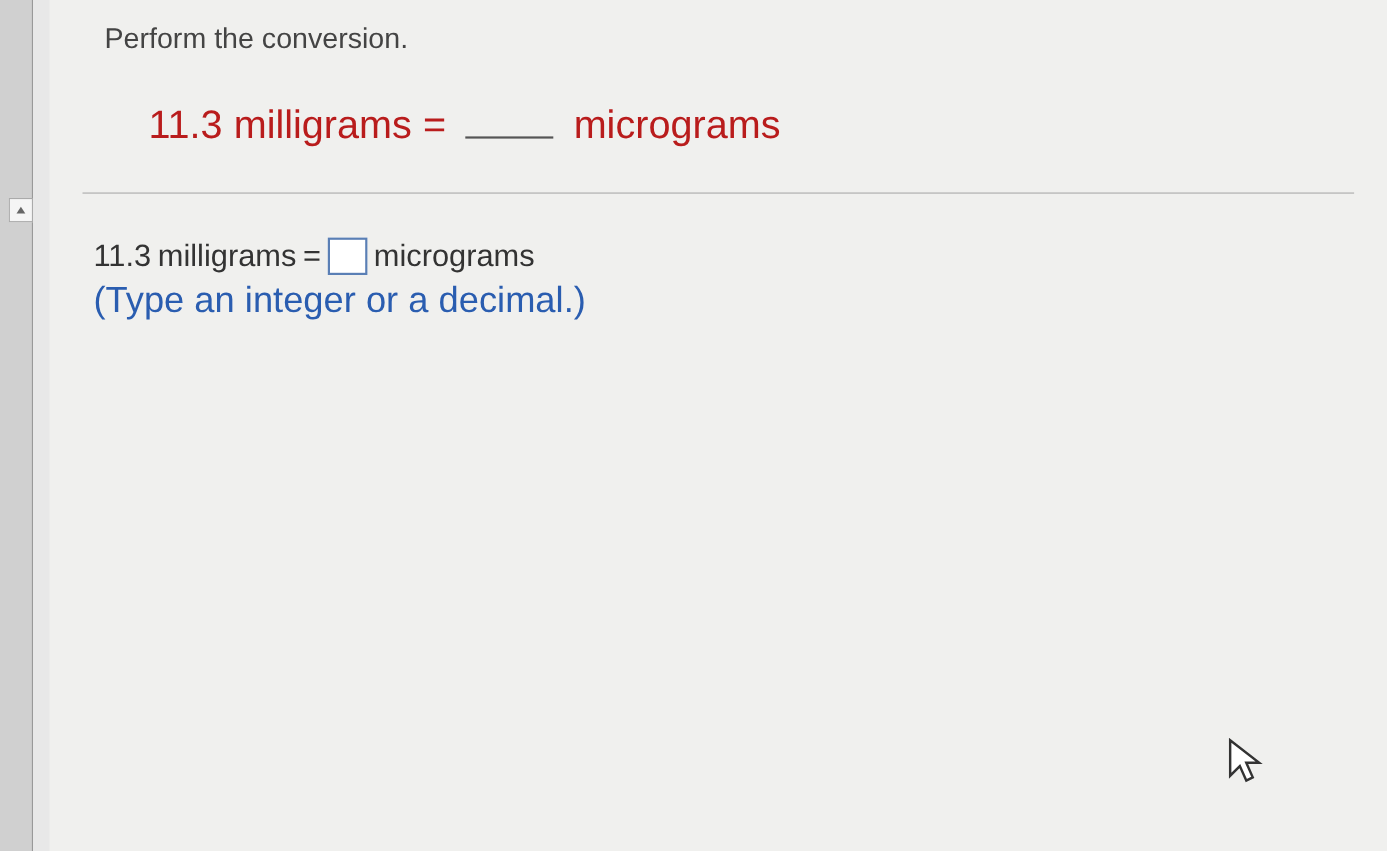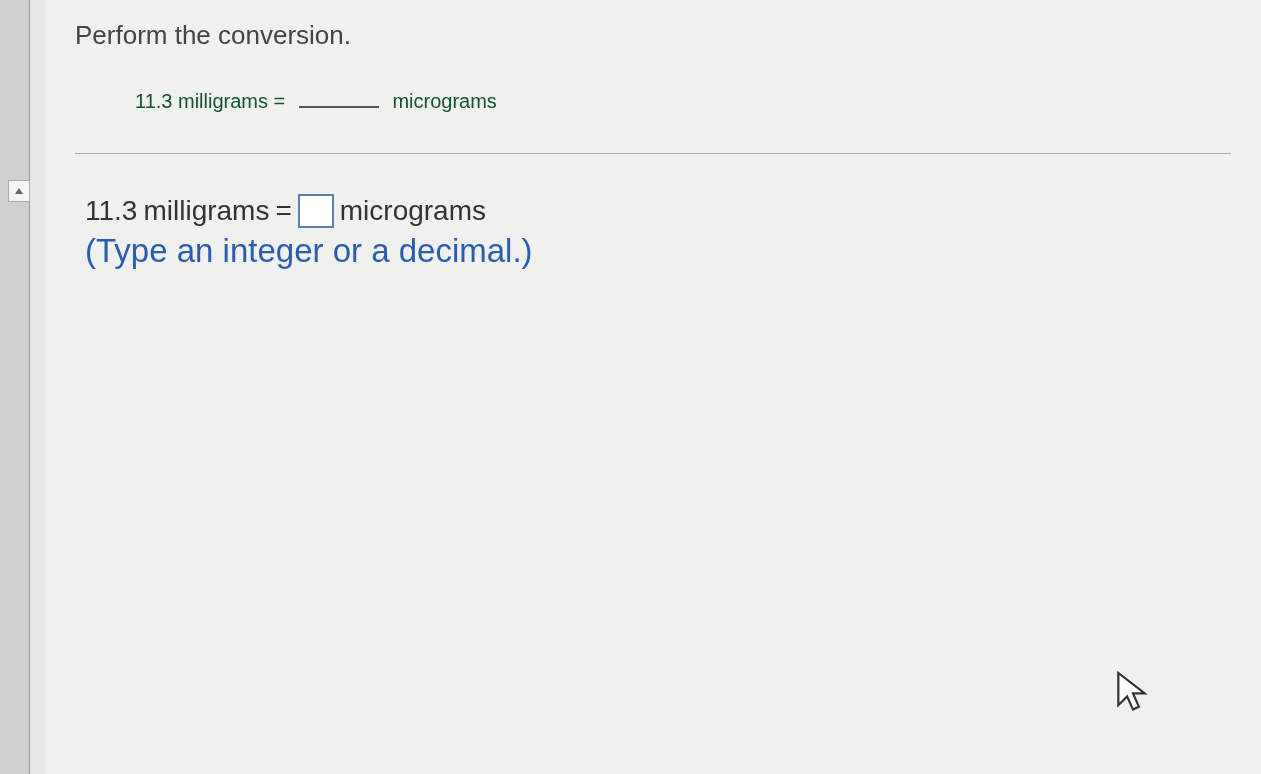--- a/index.html
+++ b/index.html
@@ -47,24 +47,25 @@
       top: 0;
       right: 0;
       height: 100%;
       background: #f0f0ee;
       padding: 20px 30px;
     }
     .instruction {
       font-size: 26px;
       color: #444;
       margin-bottom: 35px;
+      margin-left: 20px;
     }
     .question-line {
-      font-size: 20px;
-      color: #14532d;
+      font-size: 36px;
+      color: #b91c1c;
       margin-left: 60px;
       margin-bottom: 40px;
     }
     .blank-line {
       display: inline-block;
       border-bottom: 2px solid #555;
       width: 80px;
       margin: 0 8px;
       vertical-align: baseline;
       height: 1.1em;

